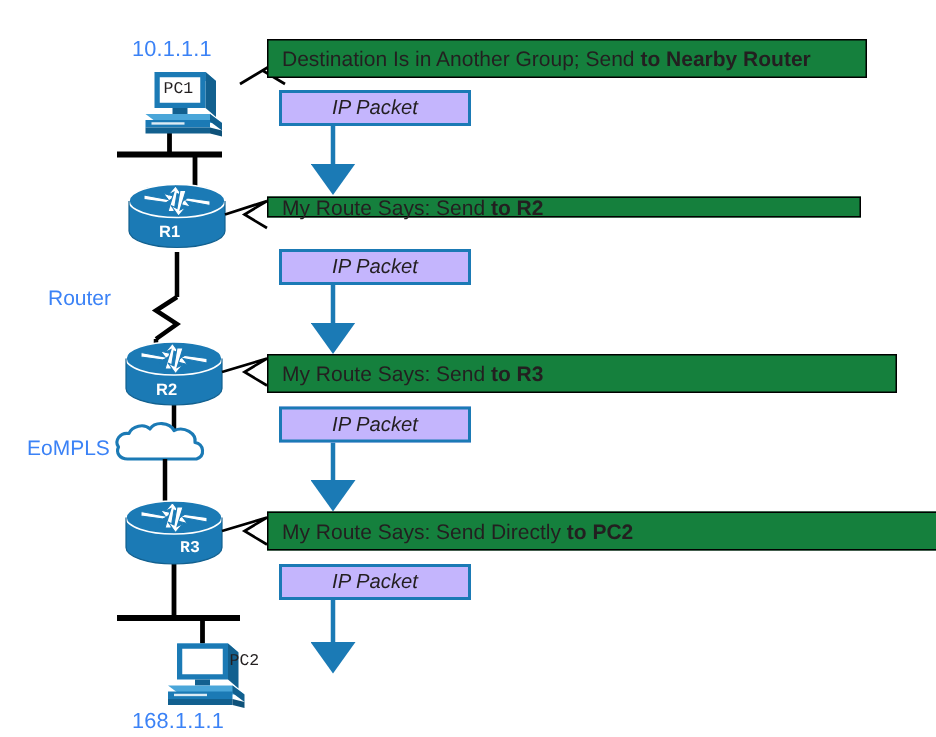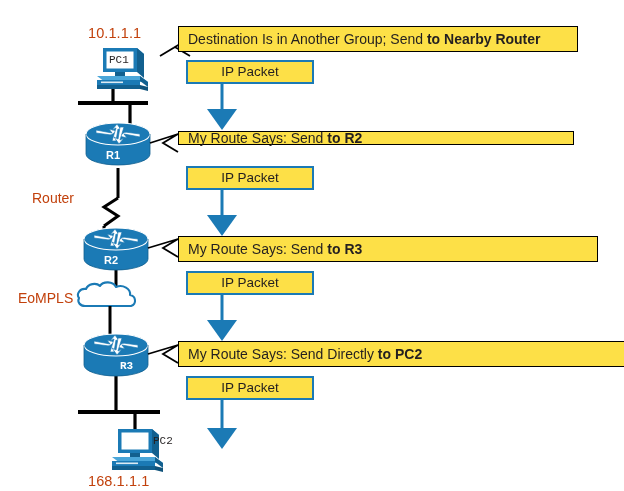--- a/index.html
+++ b/index.html
@@ -18,21 +18,21 @@
   #diagram-svg {
     position: absolute;
     left: 0;
     top: 0;
     width: 624px;
     height: 491px;
   }
   
   .lbl {
     position: absolute;
-    color: #c2410c;
+    color: #3b82f6;
     white-space: nowrap;
     line-height: 1;
   }
   .ip-label {
     font-size: 14.5px;
     letter-spacing: 0.1px;
   }
   .link-label {
     font-size: 14px;
   }
@@ -50,44 +50,45 @@
     color: #231f20;
     font-size: 11px;
     white-space: nowrap;
     line-height: 1;
     font-family: Liberation Mono, monospace;
   }
   
   .callout {
     position: absolute;
     box-sizing: border-box;
-    background: #fde047;
+    background: #15803d;
     border: 1.6px solid #000000;
     display: flex;
     align-items: center;
   }
   .callout-text {
     font-size: 14px;
     color: #231f20;
     padding-left: 9px;
     white-space: nowrap;
     line-height: 1;
   }
   .callout-text b {
     font-weight: bold;
   }
   
   .packet {
     position: absolute;
     box-sizing: border-box;
-    background: #fde047;
+    background: #c4b5fd;
     border: 2px solid #1b7ab5;
     display: flex;
     align-items: center;
     justify-content: center;
+    font-style: italic;
   }
   .packet-text {
     font-size: 13.5px;
     color: #231f20;
     line-height: 1;
     white-space: nowrap;
   }
 </style>
 </head>
 <body>

